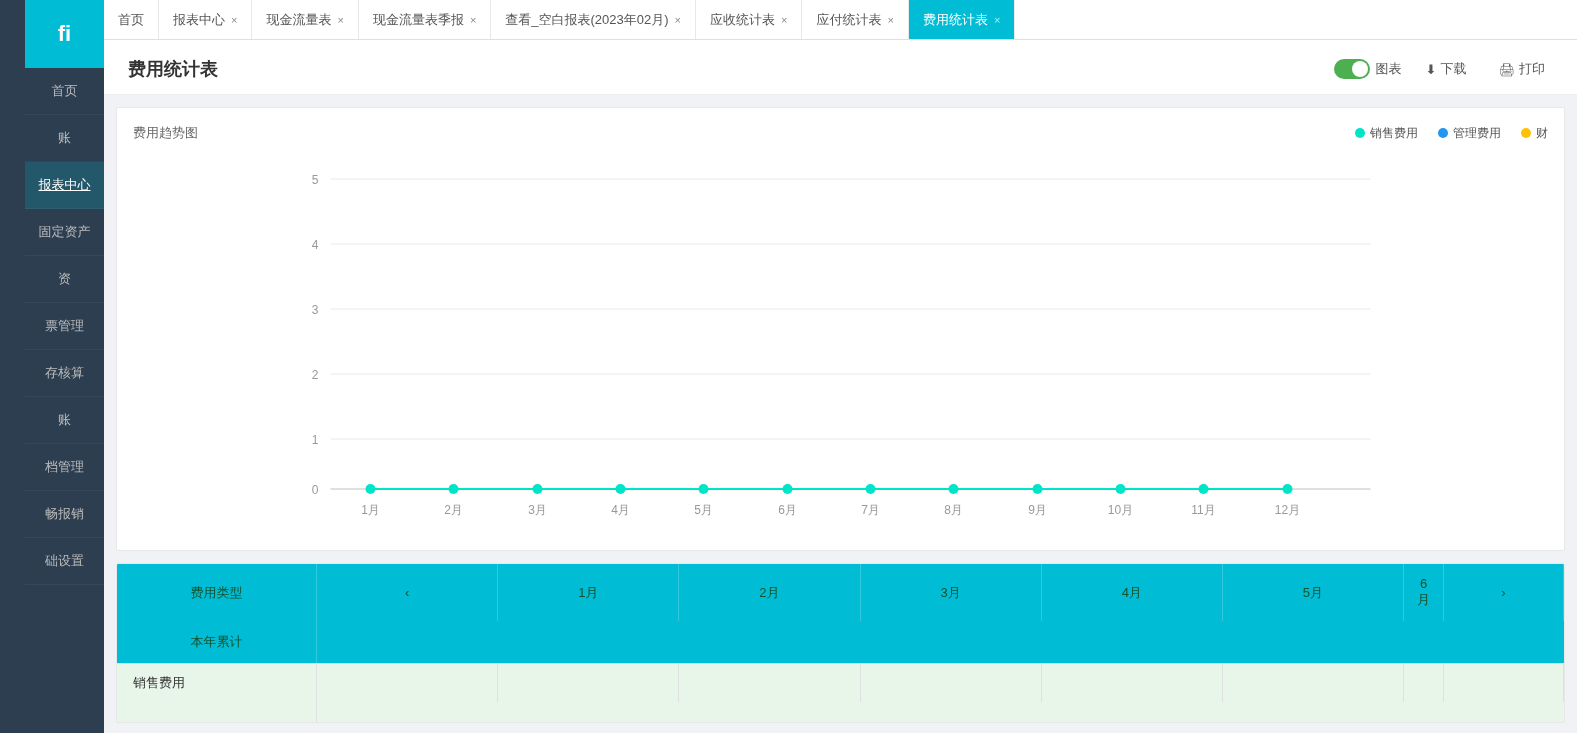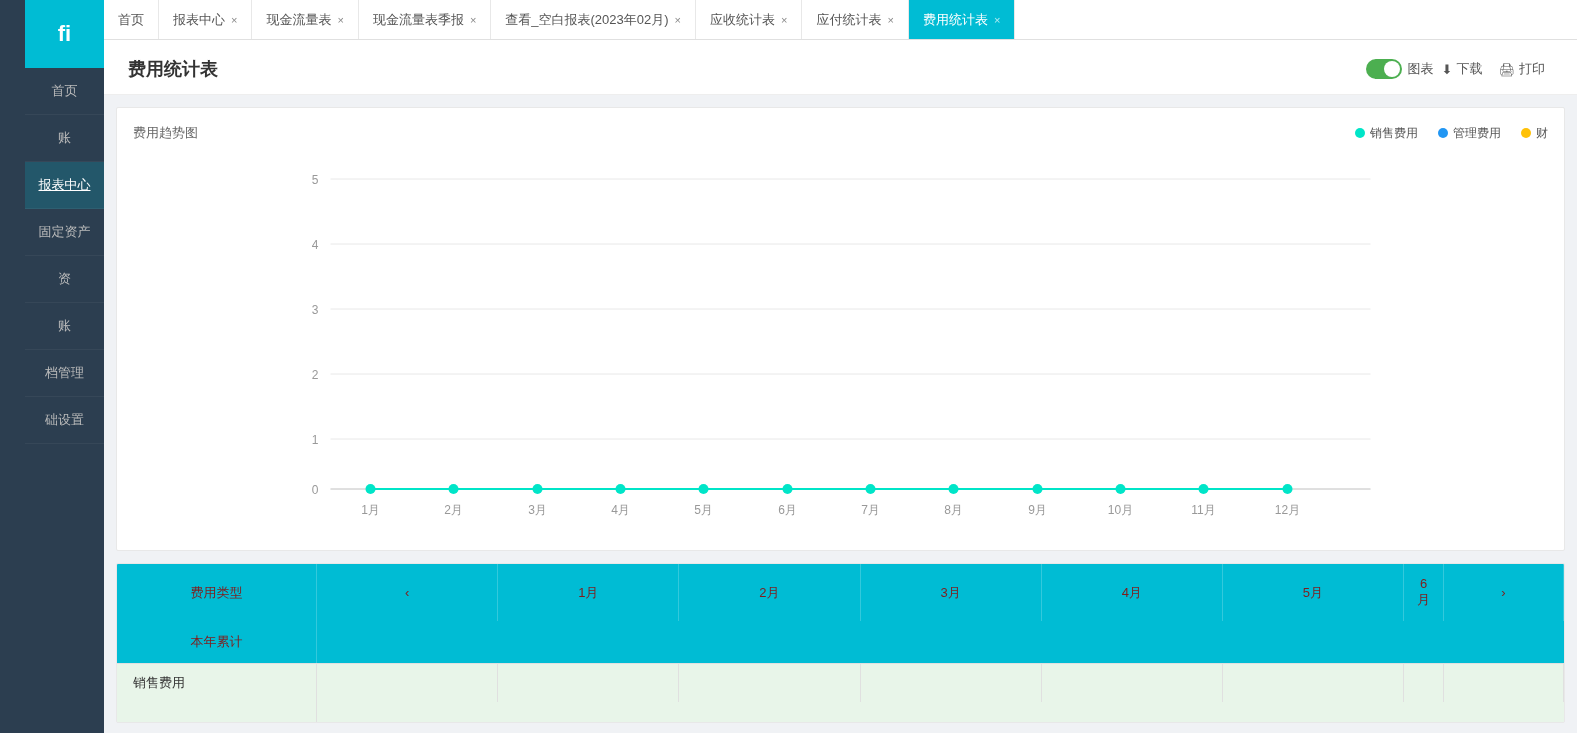--- a/index.html
+++ b/index.html
@@ -97,20 +97,21 @@
       border-bottom: 1px solid #eee;
     }
     .page-title {
       font-size: 18px;
       font-weight: 600;
       color: #333;
     }
     .header-actions {
       display: flex;
       align-items: center;
+      gap: 16px;
     }
     .toggle-label {
       display: flex;
       align-items: center;
       gap: 6px;
       font-size: 13px;
       color: #555;
     }
     .toggle-switch {
       width: 36px;
@@ -188,21 +189,21 @@
     .table-section {
       margin: 0 12px 12px;
       border: 1px solid #e8e8e8;
       border-radius: 2px;
       overflow: hidden;
     }
     .table-header {
       background: #00bcd4;
       display: grid;
       grid-template-columns: 200px 1fr 1fr 1fr 1fr 1fr 1fr 40px 120px;
-      color: #7f1d1d;
+      color: #14532d;
       font-size: 13px;
     }
     .th-cell {
       padding: 12px 16px;
       text-align: center;
       border-right: 1px solid rgba(255,255,255,0.2);
       display: flex;
       align-items: center;
       justify-content: center;
     }
@@ -231,22 +232,25 @@
 </head>
 <body>
 
 <div class="sidebar">
   <div class="sidebar-logo">fi</div>
   <div class="sidebar-item">首页</div>
   <div class="sidebar-item">账</div>
   <div class="sidebar-item active">报表中心</div>
   <div class="sidebar-item">固定资产</div>
   <div class="sidebar-item">资</div>
+  <div class="sidebar-item">票管理</div>
+  <div class="sidebar-item">存核算</div>
   <div class="sidebar-item">账</div>
   <div class="sidebar-item">档管理</div>
+  <div class="sidebar-item">畅报销</div>
   <div class="sidebar-item">础设置</div>
 </div>
 
 <div class="main">
 
   <div class="tab-bar">
     <div class="tab-item">首页</div>
     <div class="tab-item">
       <span>报表中心</span>
       <span class="close">×</span>

